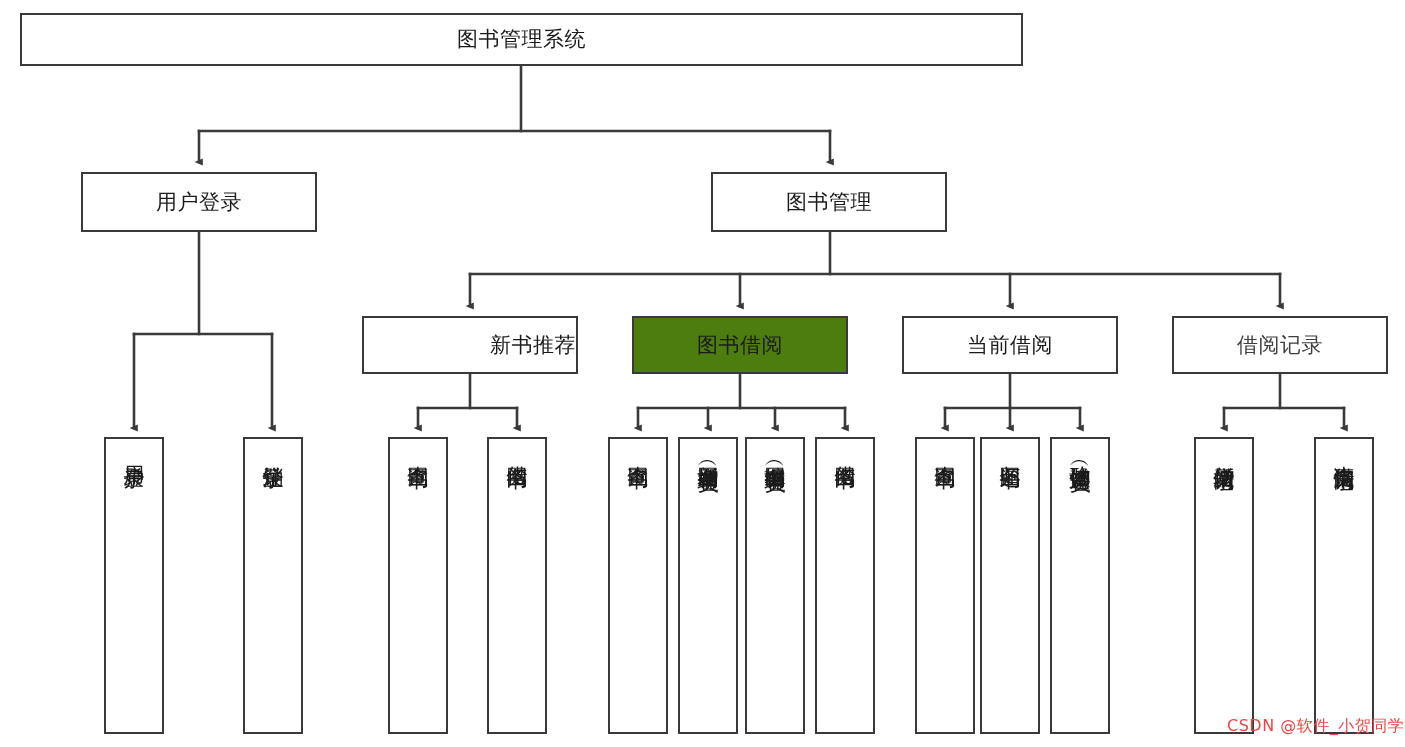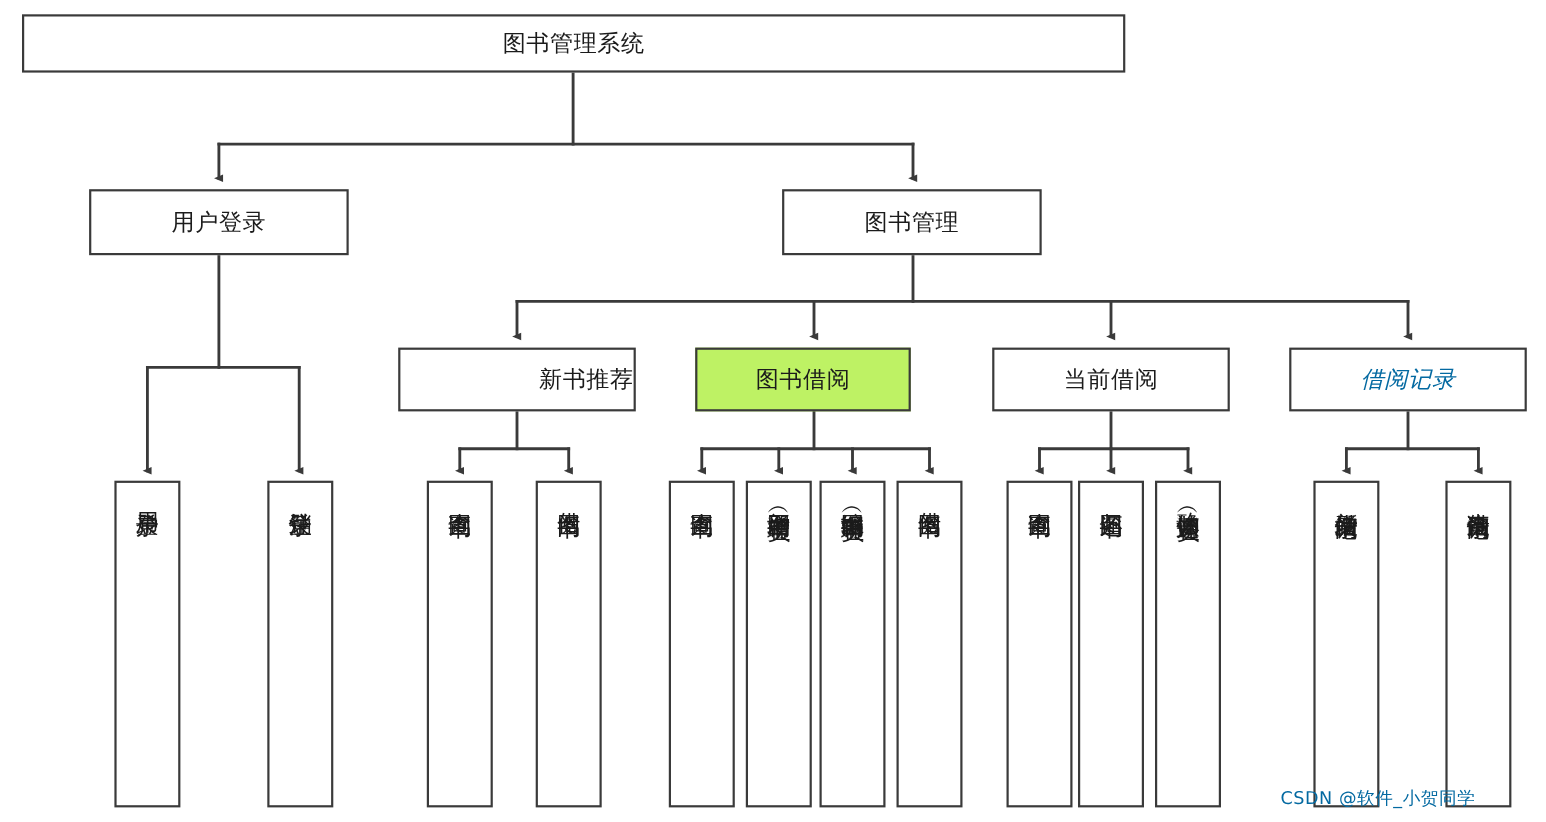--- a/index.html
+++ b/index.html
@@ -132,28 +132,28 @@
   <div class="node horizontal" style="left: 81px; top: 172px; width: 236px; height: 60px; border-color: rgb(58, 58, 58); background: rgb(255, 255, 255);">
     <span class="node-label" style="color: rgb(27, 27, 27);">用户登录</span>
   </div>
   <div class="node horizontal" style="left: 711px; top: 172px; width: 236px; height: 60px; border-color: rgb(58, 58, 58); background: rgb(255, 255, 255);">
     <span class="node-label" style="color: rgb(27, 27, 27); text-align: center;">图书管理</span>
   </div>
 
   <div class="node horizontal" style="left: 362px; top: 316px; width: 216px; height: 58px; border-color: rgb(58, 58, 58); background: rgb(255, 255, 255); justify-content: flex-end;">
     <span class="node-label" style="color: rgb(27, 27, 27);">新书推荐</span>
   </div>
-  <div class="node horizontal" style="left: 632px; top: 316px; width: 196px; height: 58px; border-color: rgb(58, 58, 58); background: #bef264;">
+  <div class="node horizontal" style="left: 632px; top: 316px; width: 216px; height: 58px; border-color: rgb(58, 58, 58); background: #4d7c0f;">
     <span class="node-label" style="color: rgb(27, 27, 27);">图书借阅</span>
   </div>
   <div class="node horizontal" style="left: 902px; top: 316px; width: 216px; height: 58px; border-color: rgb(58, 58, 58); background: rgb(255, 255, 255);">
     <span class="node-label" style="color: rgb(27, 27, 27);">当前借阅</span>
   </div>
   <div class="node horizontal" style="left: 1172px; top: 316px; width: 216px; height: 58px; border-color: rgb(58, 58, 58); background: rgb(255, 255, 255);">
-    <span class="node-label" style="color: #0369a1; font-style: italic;">借阅记录</span>
+    <span class="node-label" style="color: #404040;">借阅记录</span>
   </div>
 
   <div class="node vertical" style="left: 104px; top: 437px; width: 60px; height: 297px; border-color: rgb(58, 58, 58); background: rgb(255, 255, 255);">
     <span class="node-label" style="color: rgb(27, 27, 27);">用户登录</span>
   </div>
   <div class="node vertical" style="left: 243px; top: 437px; width: 60px; height: 297px; border-color: rgb(58, 58, 58); background: rgb(255, 255, 255);">
     <span class="node-label" style="color: rgb(27, 27, 27);">注销登录</span>
   </div>
   <div class="node vertical" style="left: 388px; top: 437px; width: 60px; height: 297px; border-color: rgb(58, 58, 58); background: rgb(255, 255, 255);">
     <span class="node-label" style="color: rgb(27, 27, 27);">查询图书</span>
@@ -182,15 +182,15 @@
   <div class="node vertical" style="left: 1050px; top: 437px; width: 60px; height: 297px; border-color: rgb(58, 58, 58); background: rgb(255, 255, 255);">
     <span class="node-label" style="color: rgb(27, 27, 27);">确认归还（管理员）</span>
   </div>
   <div class="node vertical" style="left: 1194px; top: 437px; width: 60px; height: 297px; border-color: rgb(58, 58, 58); background: rgb(255, 255, 255);">
     <span class="node-label" style="color: rgb(27, 27, 27);">新增借阅记录</span>
   </div>
   <div class="node vertical" style="left: 1314px; top: 437px; width: 60px; height: 297px; border-color: rgb(58, 58, 58); background: rgb(255, 255, 255);">
     <span class="node-label" style="color: rgb(27, 27, 27);">查询借阅记录</span>
   </div>
 
-  <div class="watermark" style="left: 1164px; top: 716px; color: #0369a1;">CSDN @软件_小贺同学</div>
+  <div class="watermark" style="left: 1196px; top: 716px; color: #ef4444; padding-left: 31px;">CSDN @软件_小贺同学</div>
 
 </div>
 
 </body></html>

